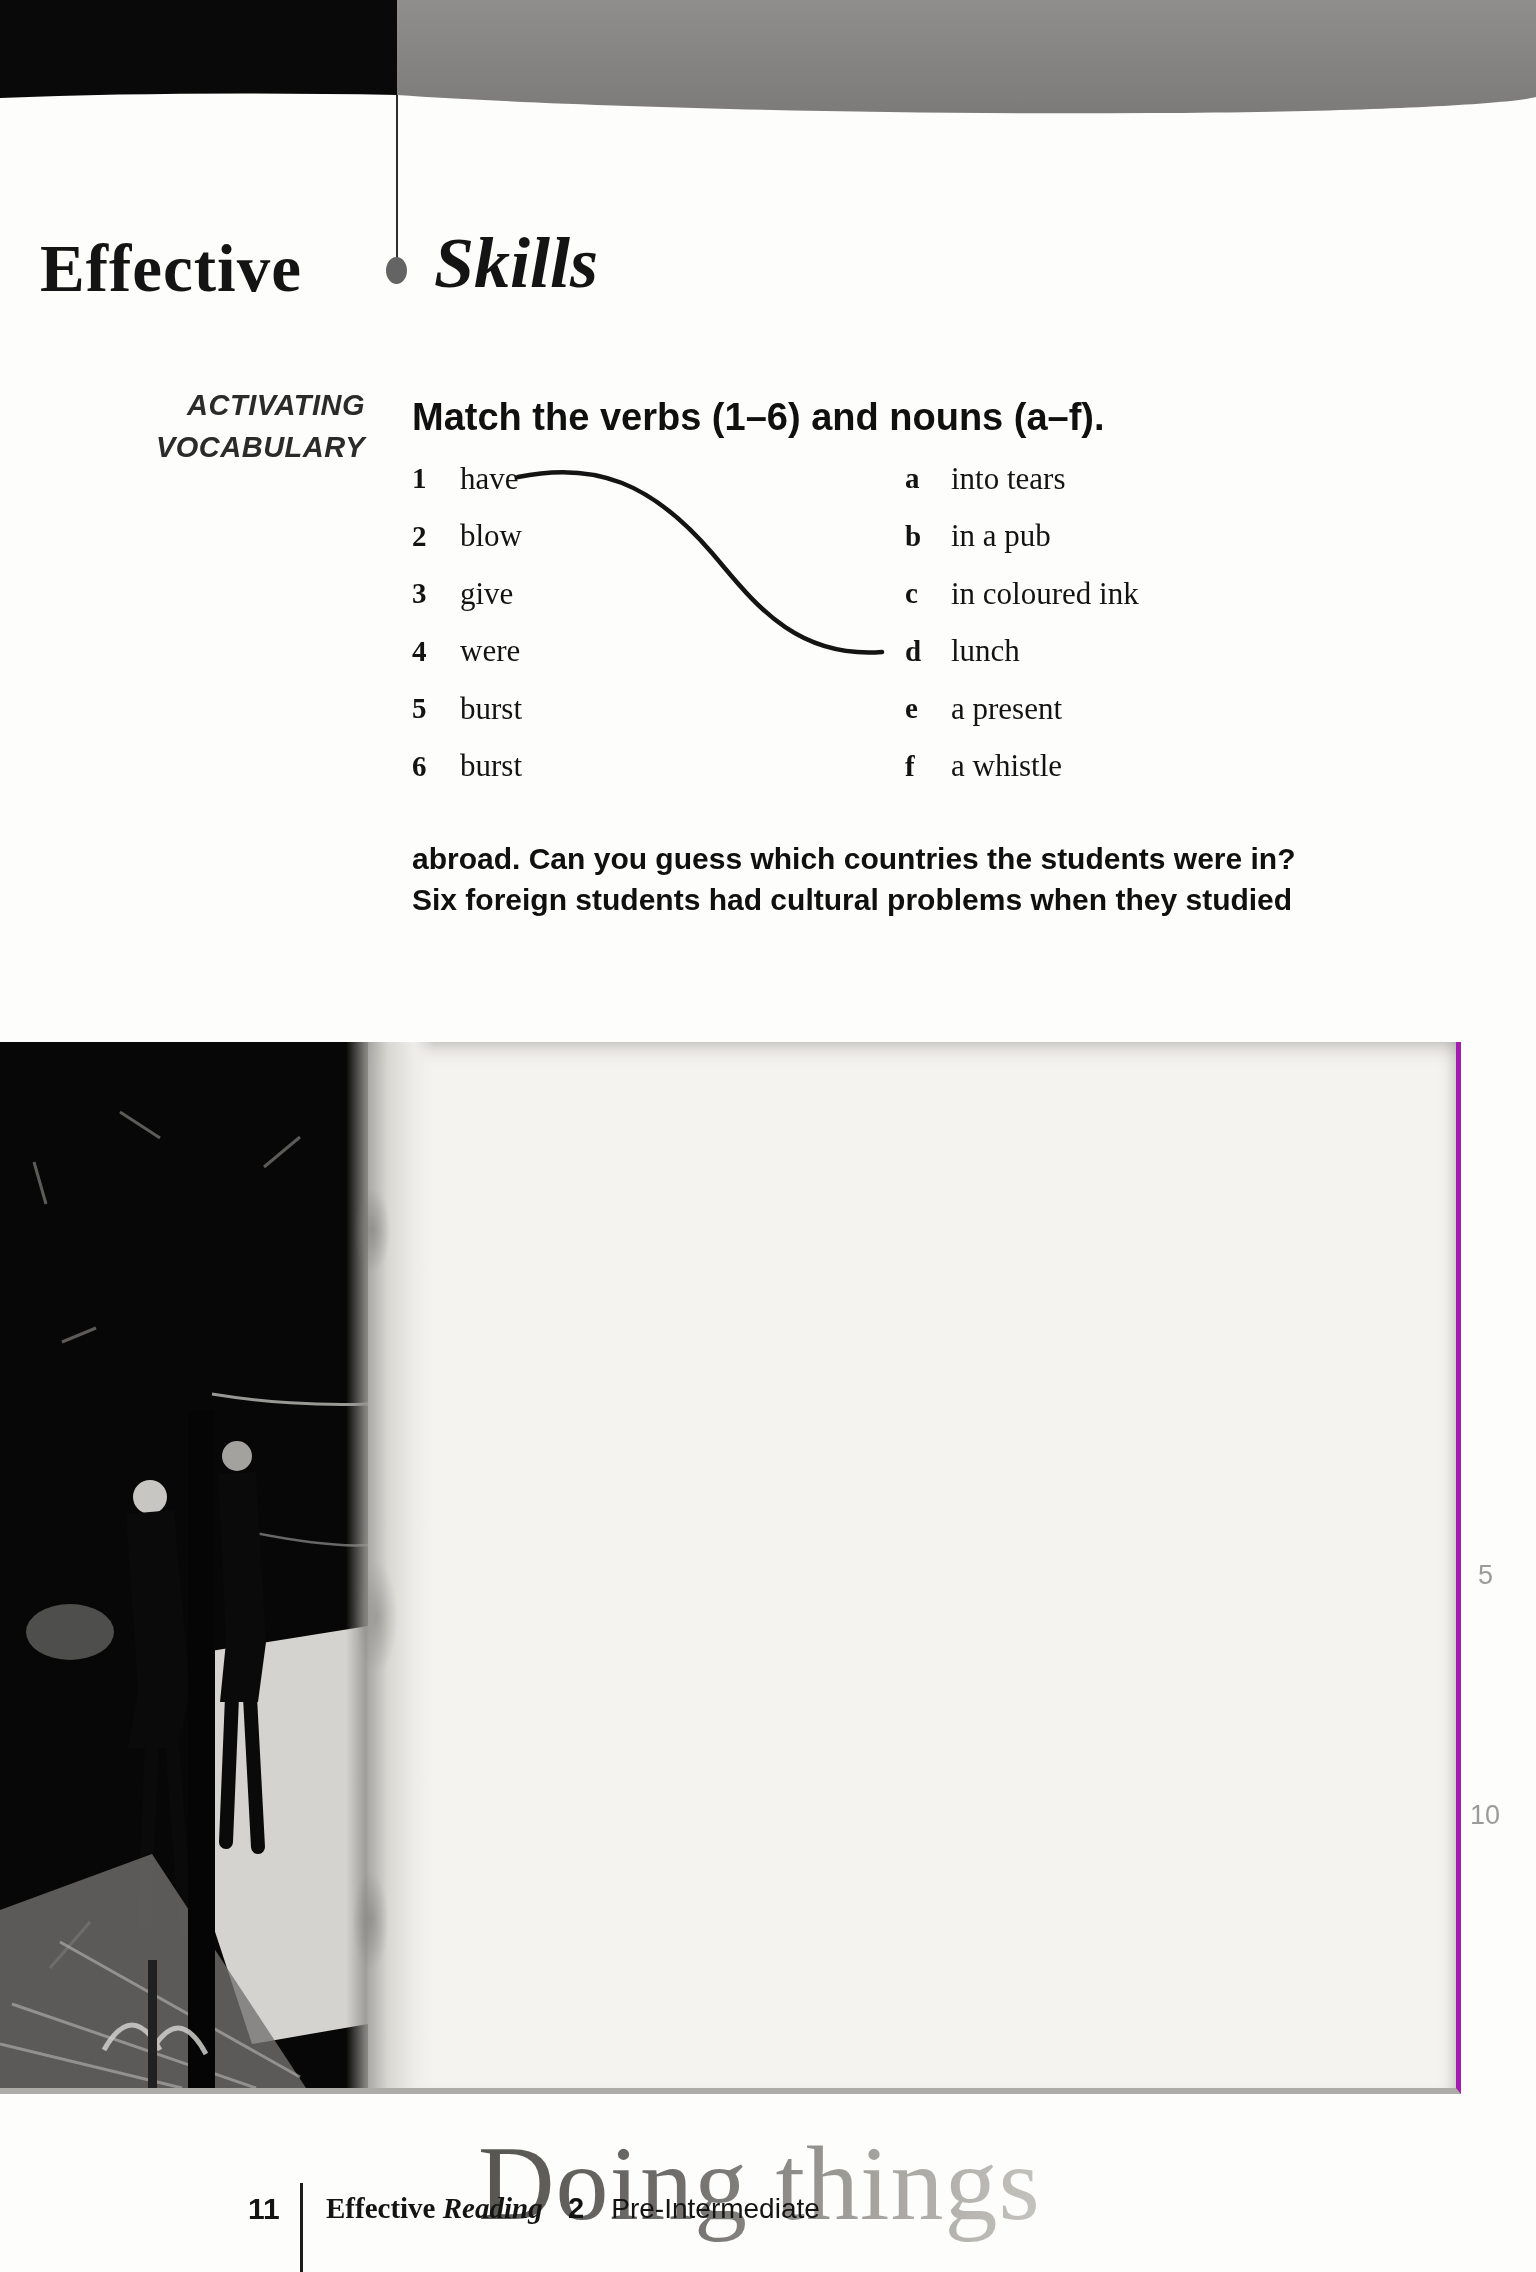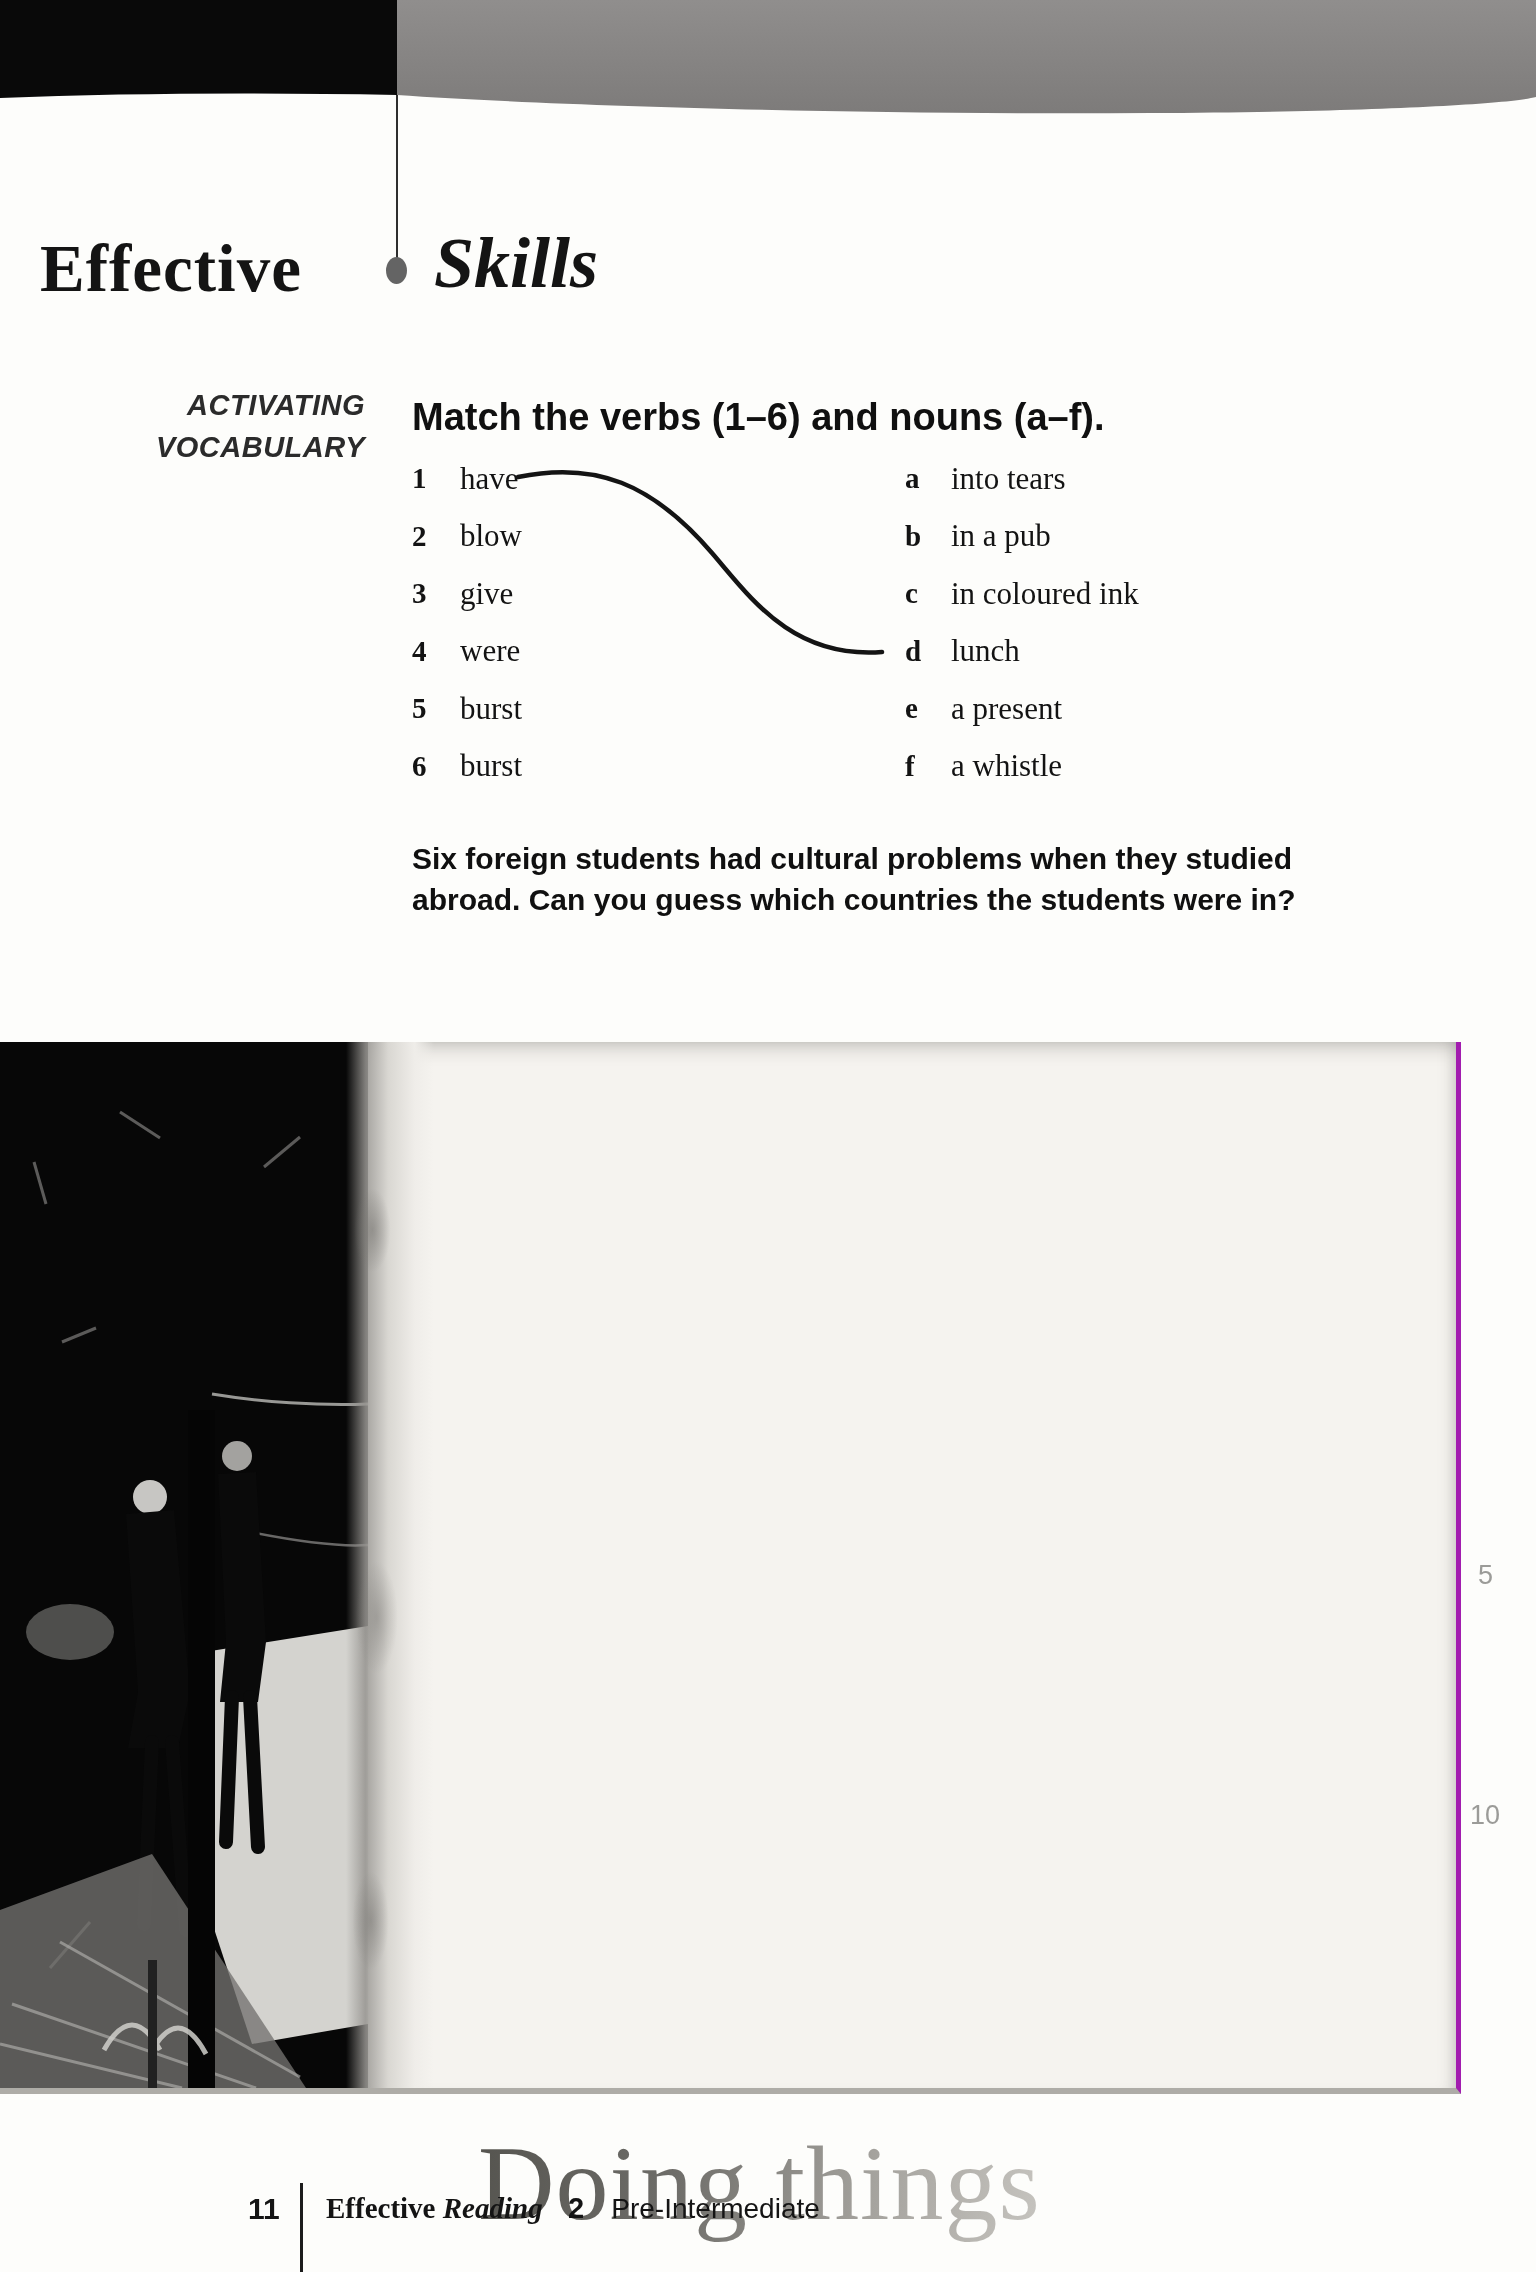--- a/index.html
+++ b/index.html
@@ -121,22 +121,22 @@
     <span class="word">burst</span>
     <span class="let">f</span>
     <span class="phrase">a whistle</span>
   </div>
 
   <svg class="connector" width="400" height="230" viewBox="0 0 400 230">
     <path d="M 18 22 C 95 6 152 28 212 98 C 250 142 292 204 382 197" fill="none" stroke="#141414" stroke-width="4.5" stroke-linecap="round"></path>
   </svg>
 
   <div class="prompt">
+    <div>abroad. Can you guess which countries the students were in?</div>
     <div>Six foreign students had cultural problems when they studied</div>
-    <div>abroad. Can you guess which countries the students were in?</div>
   </div>
 
   <div class="card">
 
     <svg class="photo" width="368" height="1046" viewBox="0 0 368 1046" preserveAspectRatio="none">
       <rect x="0" y="0" width="368" height="1046" fill="#070707"></rect>
       <g stroke="#c3c2bf" stroke-width="3" opacity=".45" fill="none">
         <path d="M34 120 l12 42"></path>
         <path d="M62 300 l34 -14"></path>
         <path d="M120 70 l40 26"></path>

